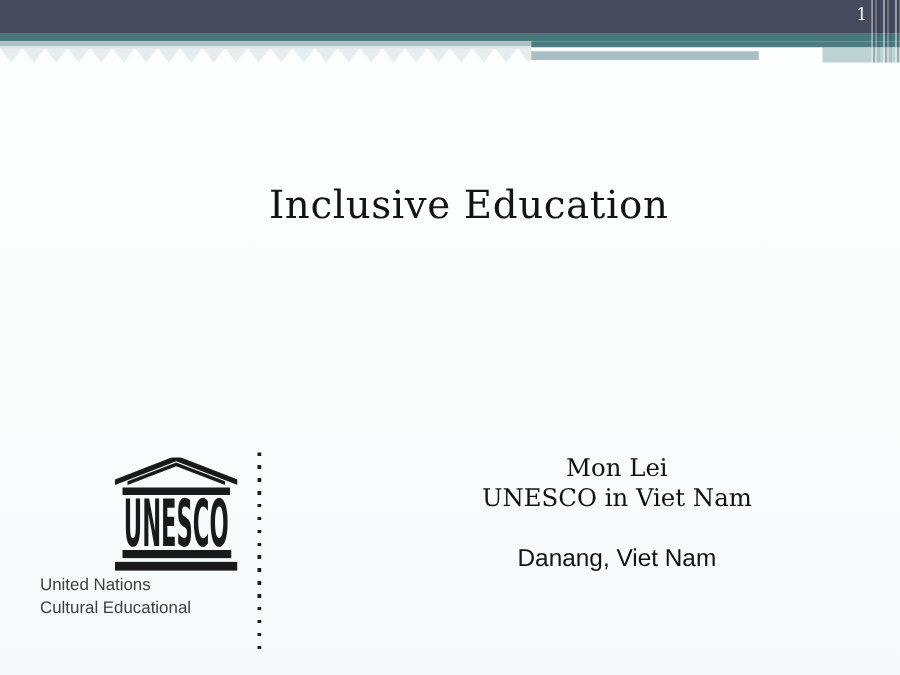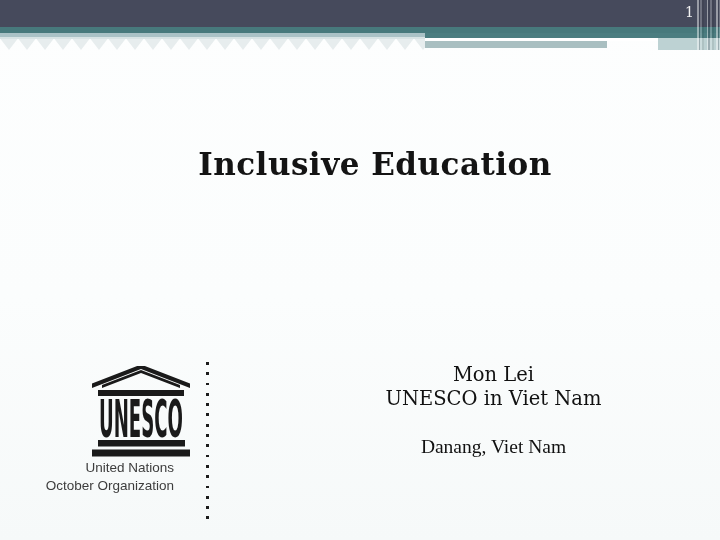--- a/index.html
+++ b/index.html
@@ -30,31 +30,31 @@
   }
   .page-num{
     right:26px;top:3px;color:#f2f2f2;
     font-family:"DejaVu Serif","Liberation Serif",serif;
     font-size:14px;line-height:18px;
   }
   
   .title{
     left:30px;top:146px;width:690px;margin:0;text-align:center;
     font-family:"DejaVu Serif","Liberation Serif",serif;
-    font-weight:bold;font-size:31px;letter-spacing:0.5px;color:#141414;
+    font-weight:normal;font-size:31px;letter-spacing:0.5px;color:#141414;
   }
   
   .credits{left:266px;top:363px;width:455px;text-align:center;color:#111;}
   .cl{height:24px;line-height:24px;white-space:nowrap;}
   .cl.serif{font-family:"DejaVu Serif","Liberation Serif",serif;font-size:19.5px;}
-  .cl.sans{font-family:Liberation Serif, serif;font-size:19.5px;text-align:center;}
+  .cl.sans{font-family:Liberation Sans, sans-serif;font-size:19.5px;text-align:center;}
   
   .unesco{left:92px;top:366px;}
   .logo-caption{
-    left:4px;top:459px;width:170px;text-align:right;
+    left:32px;top:459px;width:170px;text-align:left;
     color:#3d3d3d;font-size:13.5px;line-height:17.5px;
     font-family:"Liberation Sans",sans-serif;
   }
   .dotted{
     left:206px;top:362px;width:3px;height:163px;
     background-image:repeating-linear-gradient(to bottom,#1c1c1c 0 2.8px,transparent 2.8px 10.3px);
   }
 </style>
 </head>
 <body>
@@ -98,18 +98,18 @@
       <path d="M10 22 L49 7 L88 22 L88 19 L49 4 L10 19 Z"></path>
       <rect x="6" y="24" width="86" height="6"></rect>
       <rect x="6" y="74" width="87" height="6.5"></rect>
       <rect x="0" y="83.5" width="98" height="7"></rect>
     </g>
     <text x="49" y="71" text-anchor="middle" font-family="DejaVu Sans, Liberation Sans, sans-serif" font-size="52" font-weight="bold" fill="#1a1a1a" textLength="84" lengthAdjust="spacingAndGlyphs">UNESCO</text>
   </svg>
 
   <div class="abs logo-caption">
     <div>United Nations</div>
-    <div>October Organization</div>
+    <div>Cultural Educational</div>
   </div>
 
   <div class="abs dotted"></div>
 
 </div>
 
 </body></html>

